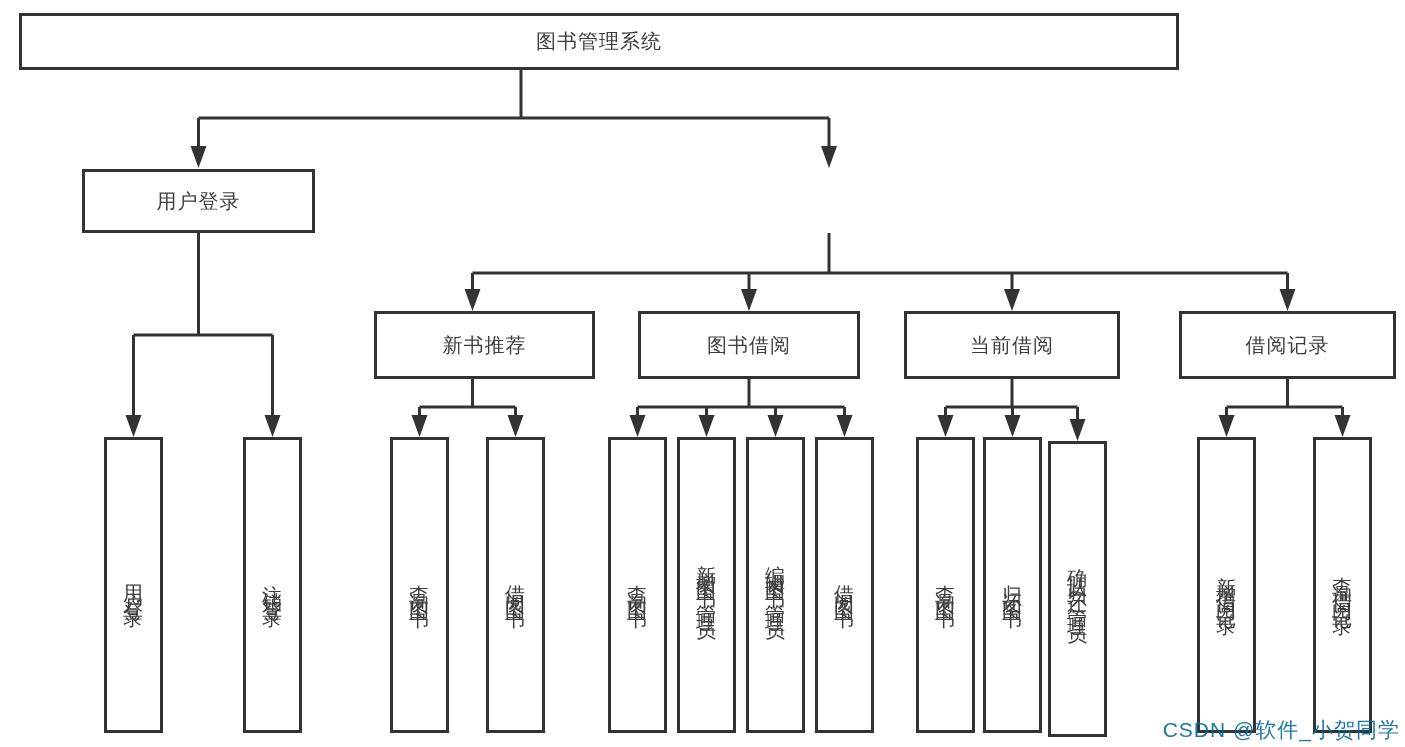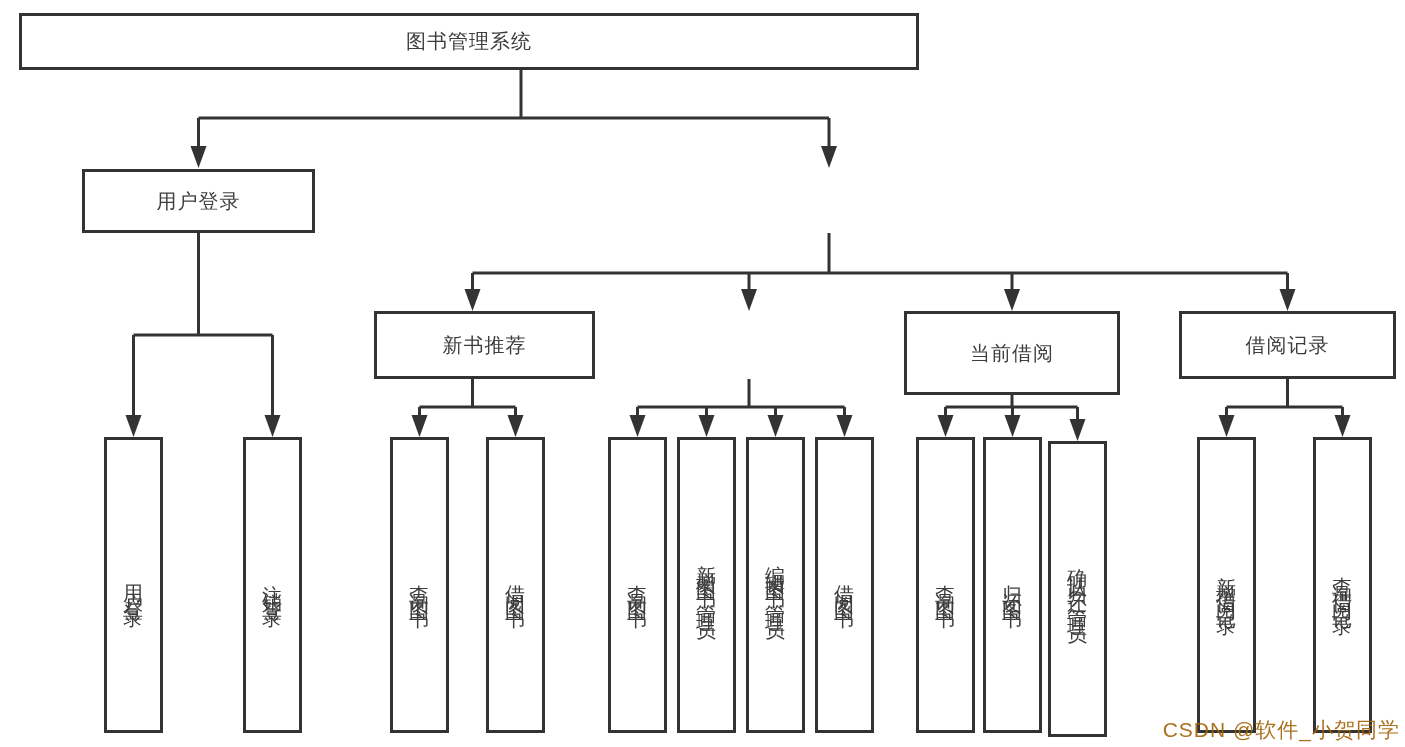--- a/index.html
+++ b/index.html
@@ -27,28 +27,28 @@
     white-space:nowrap;
   }
   .box.v span {
     writing-mode:vertical-rl;
     text-orientation:mixed;
     font-size:20px;
     letter-spacing:8px;
     line-height:1;
   }
   
-  .n-root  { left:19px;  top:13px;  width:900px; height:57px; }
+  .n-root  { left:19px;  top:13px;  width:1160px; height:57px; }
   
   .n-login { left:82px;  top:169px; width:233px; height:64px; }
   .n-mgmt  { left:710px; top:169px; width:238px; height:64px; }
   
   .n-rec   { left:374px;  top:311px; width:221px; height:68px; }
   .n-bor   { left:638px;  top:311px; width:222px; height:68px; }
-  .n-cur   { left:904px;  top:311px; width:216px; height:84px; }
+  .n-cur   { left:904px;  top:311px; width:216px; height:68px; }
   .n-hist  { left:1179px; top:311px; width:217px; height:68px; }
   
   .leaf { width:59px; height:296px; top:437px; }
   .l-a1 { left:104px; }
   .l-a2 { left:243px; }
   .l-b1 { left:390px; }
   .l-b2 { left:486px; }
   .l-c1 { left:608px; }
   .l-c2 { left:677px; }
   .l-c3 { left:746px; }
@@ -56,21 +56,21 @@
   .l-d1 { left:916px; }
   .l-d2 { left:983px; }
   .l-d3 { left:1048px; top:441px; }
   .l-e1 { left:1197px; }
   .l-e2 { left:1313px; }
   .watermark {
     position:absolute;
     right:5px; bottom:3px;
     font-size:21px;
     letter-spacing:1px;
-    color:#a16207;
+    color:#0369a1;
     opacity:0.9;
     white-space:nowrap;
     z-index:5;
   }
 </style>
 </head>
 <body>
 
 <div class="canvas">
 
@@ -151,20 +151,23 @@
     <span>图书管理系统</span>
   </div>
 
   <div class="box h n-login">
     <span>用户登录</span>
   </div>
 
   <div class="box h n-rec">
     <span>新书推荐</span>
   </div>
+  <div class="box h n-bor">
+    <span>图书借阅</span>
+  </div>
   <div class="box h n-cur">
     <span>当前借阅</span>
   </div>
   <div class="box h n-hist">
     <span>借阅记录</span>
   </div>
 
   <div class="box v leaf l-a1">
     <span>用户登录</span>
   </div>

